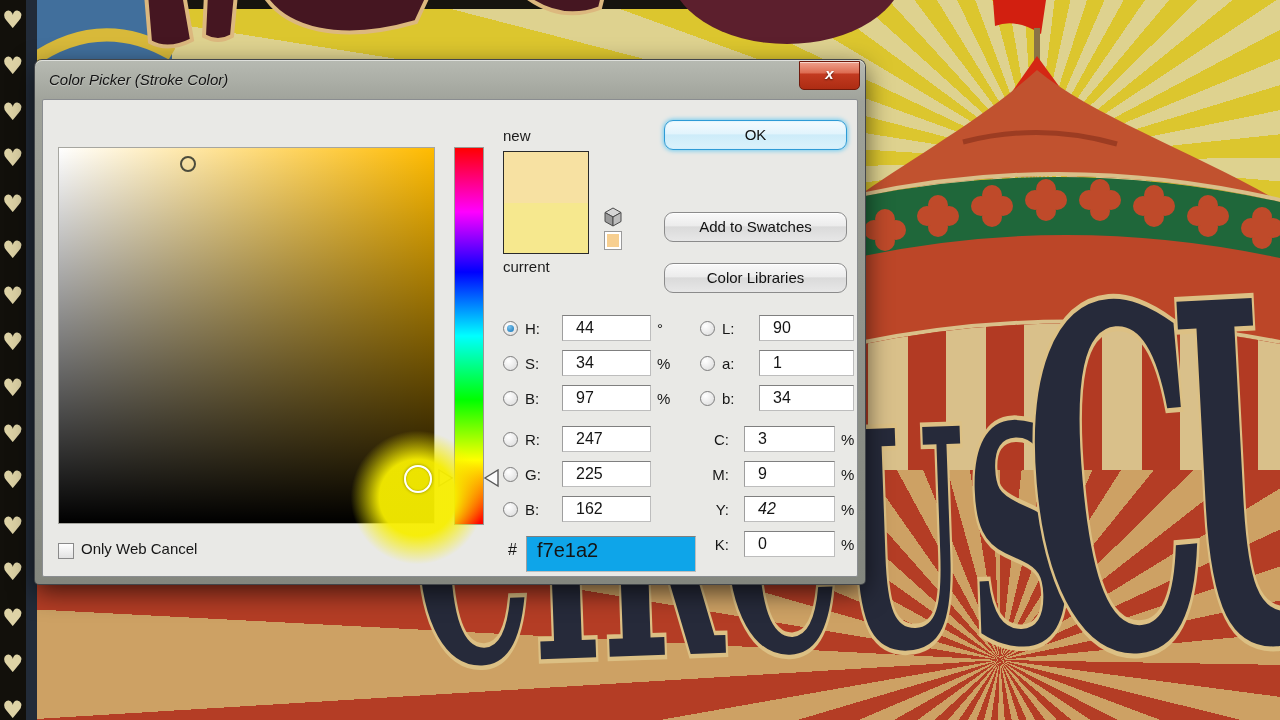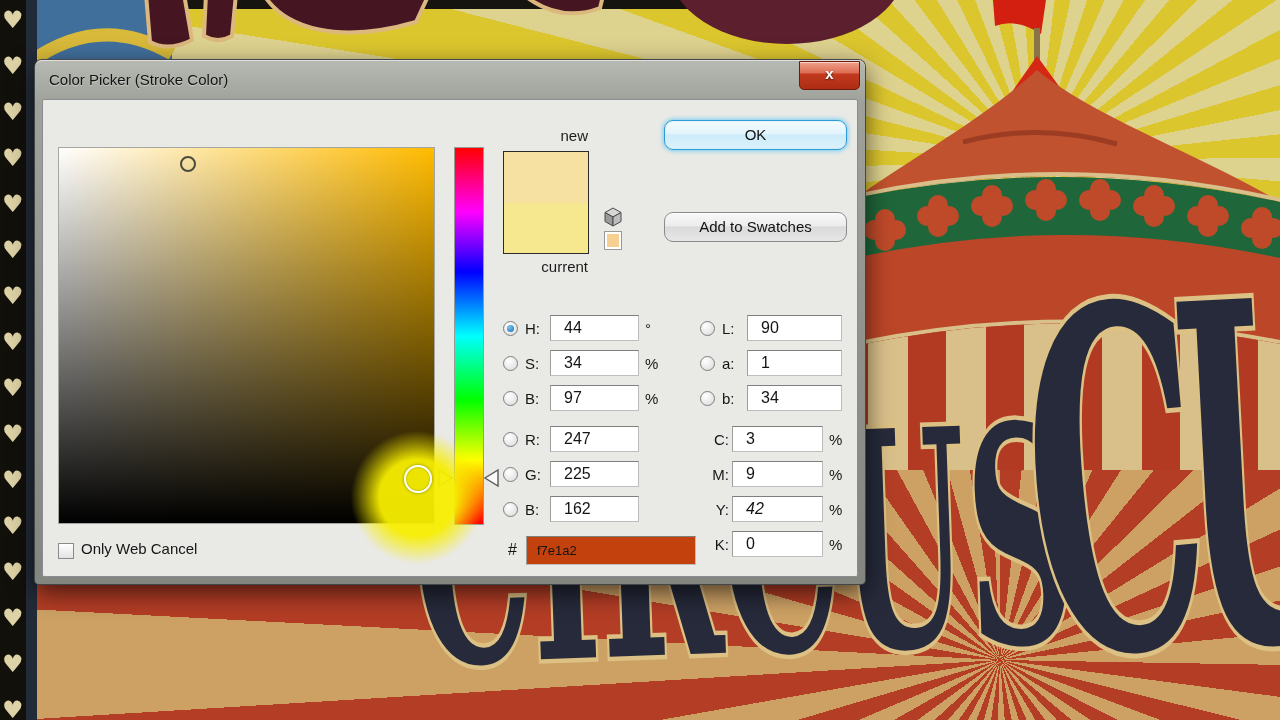--- a/index.html
+++ b/index.html
@@ -11,21 +11,21 @@
     background:repeating-conic-gradient(from 180deg at 1035px 160px,#dcc62e 0deg 5.5deg,#ded28f 5.5deg 11deg);}
   .rays-bottom{position:absolute;left:0;top:330px;width:1280px;height:390px;
     background:repeating-conic-gradient(from 0deg at 1000px 330px,#b43d25 0deg 6.5deg,#cda164 6.5deg 13deg);}
   .poster-art{position:absolute;left:0;top:0;}
 
   
   .dialog{position:absolute;left:35px;top:60px;width:830px;height:524px;
     border-radius:7px 7px 4px 4px;
     background:linear-gradient(#b7bab2,#9fa29a 8%,#8f928a 55%,#83867e);
     box-shadow:0 0 0 1px #43464a,0 8px 26px rgba(0,0,0,.65),inset 0 1px 0 rgba(255,255,255,.55);}
-  .titlebar{position:absolute;left:0;top:0;right:0;height:54px;}
+  .titlebar{position:absolute;left:0;top:0;right:0;height:54px;font-style:italic;}
   .title{position:absolute;left:14px;top:11px;font-size:15px;color:#121212;
     text-shadow:0 1px 1px rgba(255,255,255,.45);}
   .close-btn{position:absolute;left:764px;top:1px;width:59px;height:27px;
     border-radius:0 0 5px 5px;border:1px solid #6f1a0c;
     background:linear-gradient(#f0a28d,#dd6c52 40%,#c23a20 45%,#ad2c13);
     box-shadow:inset 0 1px 0 rgba(255,255,255,.55);cursor:pointer;}
   .close-x{position:absolute;left:0;right:0;top:3px;text-align:center;
     color:#fff;font-size:15px;font-weight:bold;text-shadow:0 1px 2px rgba(0,0,0,.6);}
   .content{position:absolute;left:7px;top:39px;width:814px;height:476px;
     background:#e9e9e6;border:1px solid #8a8d90;border-radius:2px;}
@@ -36,21 +36,21 @@
     background:linear-gradient(to top,#000,rgba(0,0,0,0)),
                linear-gradient(to right,#fff,#ffbb00);}
   .field-marker{position:absolute;left:121px;top:8px;width:12px;height:12px;
     border:2px solid #4c4c3c;border-radius:50%;}
   .hue-slider{position:absolute;left:411px;top:47px;width:28px;height:376px;
     border:1px solid #9a9a94;
     background:linear-gradient(to bottom,#f00 0%,#f0f 17%,#00f 33%,#0ff 50%,#0f0 67%,#ff0 83%,#f00 100%);}
   .hue-arrows{position:absolute;left:393px;top:369px;}
 
   
-  .mini-label{position:absolute;width:85px;text-align:right;font-size:15px;color:#1c1c1c;}
+  .mini-label{position:absolute;width:85px;text-align:left;font-size:15px;color:#1c1c1c;}
   .lbl-new{left:460px;top:27px;}
   .lbl-current{left:460px;top:158px;}
   .swatch{position:absolute;left:460px;top:51px;width:84px;height:101px;border:1px solid #2a2a2a;}
   .swatch > div{width:100%;height:50%;}
   .cube-icon{position:absolute;left:560px;top:107px;}
   .warn-swatch{position:absolute;left:561px;top:131px;width:16px;height:17px;
     border:1px solid #9a9a9a;box-shadow:inset 0 0 0 2px #fff;}
 
   
   .btn{position:absolute;left:621px;width:181px;height:28px;border:1px solid #8b8b8b;border-radius:9px;
@@ -66,29 +66,29 @@
 
   
   .row{position:absolute;height:26px;display:flex;align-items:center;}
   .radio{width:13px;height:13px;border-radius:50%;border:1px solid #7e7e7e;
     background:radial-gradient(circle at 35% 30%,#fff,#d9d9d9);flex:none;cursor:pointer;position:relative;}
   .radio.selected::after{content:"";position:absolute;left:3px;top:3px;width:7px;height:7px;
     border-radius:50%;background:radial-gradient(circle at 35% 30%,#7cc4ee,#1273b5);}
   .flabel{font-size:15px;color:#161616;margin-left:7px;width:22px;}
   .fbox{width:74px;height:24px;border:1px solid;border-color:#7f7f7f #bdbdbd #bdbdbd #9e9e9e;
     background:#fff;font-family:"Liberation Sans",sans-serif;font-size:16px;color:#141414;
-    padding:0 0 0 13px;margin-left:3px;}
+    padding:0 0 0 13px;margin-left:15px;}
   .fbox.wide{width:80px;}
   .funit{font-size:15px;color:#161616;margin-left:6px;}
   .clabel{font-size:15px;color:#161616;width:22px;text-align:right;}
 
   .hex-hash{position:absolute;left:465px;top:441px;font-size:16px;color:#161616;}
   .hex-box{position:absolute;left:483px;top:436px;width:158px;height:27px;
-    border:1px solid;border-color:#7f7f7f #bdbdbd #bdbdbd #9e9e9e;background:#c2410c;
-    font-family:"Liberation Sans",sans-serif;font-size:13px;color:#141414;padding:0 0 0 10px;}
+    border:1px solid;border-color:#7f7f7f #bdbdbd #bdbdbd #9e9e9e;background:#0ea5e9;
+    font-family:"Liberation Sans",sans-serif;font-size:20px;color:#141414;padding:0 0 7px 10px;}
 
   .checkbox{position:absolute;left:15px;top:443px;width:14px;height:14px;
     border:1px solid #8a8a8a;background:linear-gradient(#fff,#e2e2e2);cursor:pointer;}
   .cb-label{position:absolute;left:38px;top:440px;font-size:15px;color:#161616;}
 
   
   .highlight-blob{position:absolute;left:350px;top:430px;width:135px;height:135px;border-radius:50%;
     background:radial-gradient(circle,rgba(247,238,0,.95) 0 40%,rgba(247,238,0,0) 70%);pointer-events:none;}
   .cursor-ring{position:absolute;left:404px;top:465px;width:24px;height:24px;border-radius:50%;
     border:2px solid #fff;box-shadow:0 0 3px rgba(0,0,0,.45),inset 0 0 2px rgba(0,0,0,.35);pointer-events:none;}
@@ -242,20 +242,21 @@
 
       <svg class="cube-icon" width="20" height="20" viewBox="0 0 20 20">
         <polygon points="10,1 18,5.5 10,10 2,5.5" fill="#d6d6d6" stroke="#4a4a4a"></polygon>
         <polygon points="2,5.5 10,10 10,19 2,14.5" fill="#9a9a9a" stroke="#4a4a4a"></polygon>
         <polygon points="18,5.5 10,10 10,19 18,14.5" fill="#bdbdbd" stroke="#4a4a4a"></polygon>
       </svg>
       <div class="warn-swatch" style="background: rgb(247, 207, 144);"></div>
 
       <div class="btn btn-ok">OK</div>
       <div class="btn btn-swatches">Add to Swatches</div>
+      <div class="btn btn-libraries">Color Libraries</div>
 
       <div class="row" style="left:460px;top:215px;">
         <div class="radio selected"></div>
         <span class="flabel">H:</span>
         <input class="fbox" value="44" style="">
         <span class="funit">°</span>
       </div>
       <div class="row" style="left:460px;top:250px;">
         <div class="radio"></div>
         <span class="flabel">S:</span>

